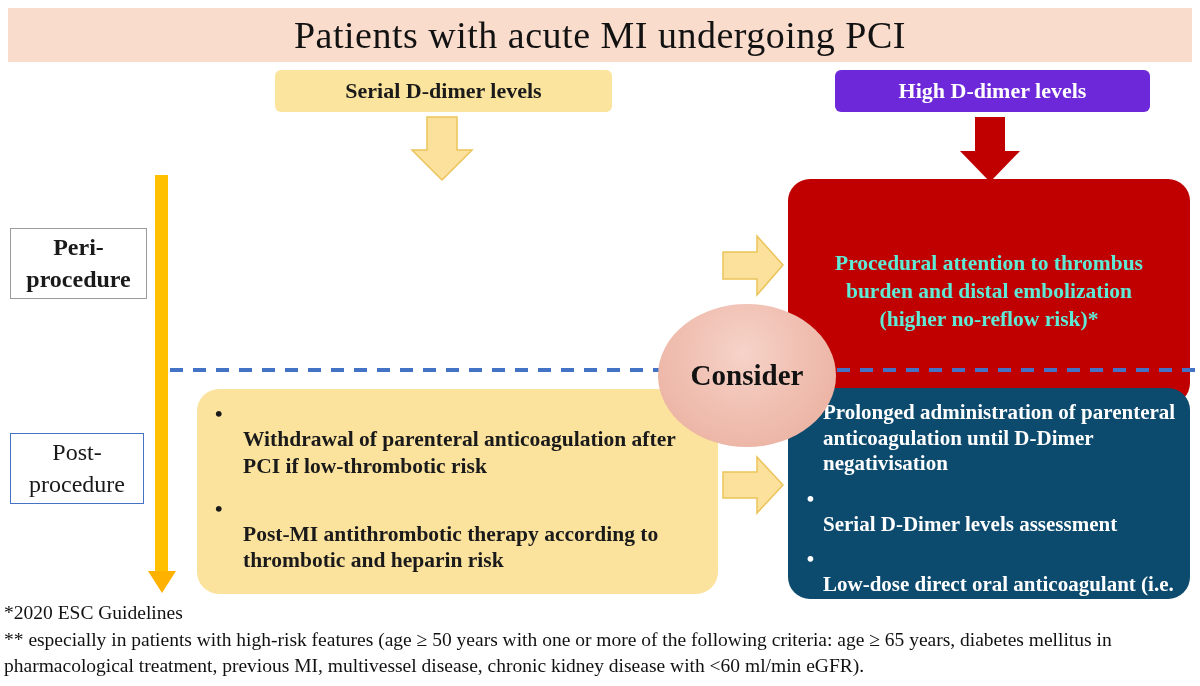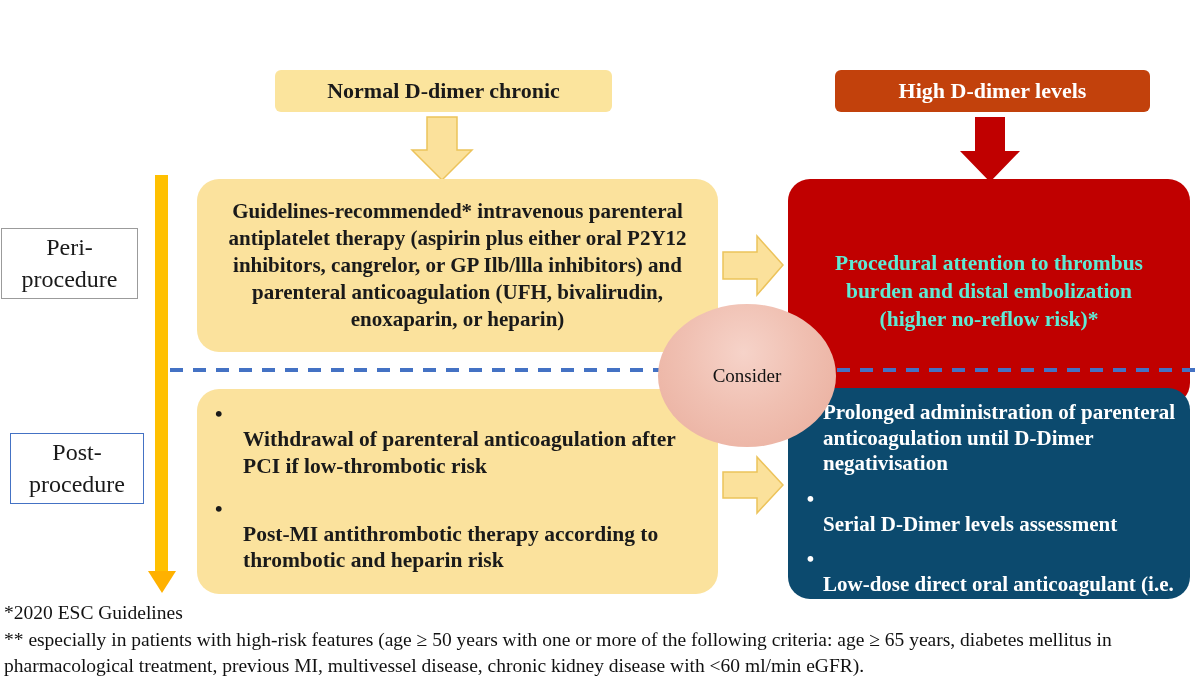--- a/index.html
+++ b/index.html
@@ -13,21 +13,21 @@
     left:8px; top:8px; width:1184px; height:54px; background:#F9DCCC;
     display:flex; align-items:center; justify-content:center;
   }
   .banner .title { font-size:38px; letter-spacing:0.5px; color:#121212; }
 
   .hdr {
     height:42px; border-radius:6px; display:flex; align-items:center; justify-content:center;
     font-weight:bold; font-size:22px;
   }
   .hdr-normal { left:275px; top:70px; width:337px; background:#FBE49D; color:#1a1a1a; }
-  .hdr-high   { left:835px; top:70px; width:315px; background:#c2410c; color:#ffffff; }
+  .hdr-high   { left:835px; top:70px; width:315px; background:#6d28d9; color:#ffffff; }
 
   .bigbox { border-radius:22px; font-weight:bold; }
   .ybox1 {
     left:197px; top:179px; width:521px; height:173px; background:#FBE29D;
     display:flex; align-items:center; justify-content:center; text-align:center;
     font-size:21px; line-height:1.28; padding:8px 20px; box-sizing:border-box; color:#1a1a1a;
   }
   .rbox1 {
     left:788px; top:179px; width:402px; height:226px; background:#C00000; color:#5eead4;
     display:flex; align-items:center; justify-content:center; text-align:center;
@@ -46,44 +46,47 @@
   .rbox2 .intro { margin-left:25px; }
   .bullet { display:flex; }
   .bullet .dot { flex:0 0 25px; text-align:center; }
   .ybox2 .bullet .dot { flex:0 0 16px; margin-right:12px; text-align:left; padding-left:2px; }
   .bullet .txt { flex:1;margin-top:25px; }
 
   .side-label {
     background:#ffffff; display:flex; align-items:center; justify-content:center;
     text-align:center; font-size:24px; line-height:1.3; white-space:pre-line; color:#1a1a1a;
   }
-  .peri { left:1px; top:228px; width:135px; height:69px; border:1.5px solid #9B9B9B; }
+  .peri { left:10px; top:228px; width:135px; height:69px; border:1.5px solid #9B9B9B;font-weight:bold; }
   .post { left:10px; top:433px; width:132px; height:69px; border:1.5px solid #4472C4; }
 
   .consider {
     left:658px; top:304px; width:178px; height:143px; border-radius:50%;
     background:radial-gradient(ellipse at 48% 34%, #F6D3C9 0%, #F0C0B2 45%, #E9AC9B 100%);
     display:flex; align-items:center; justify-content:center;
-    font-weight:normal; font-size:19px; color:#121212; z-index:5;
+    font-weight:bold; font-size:29px; color:#121212; z-index:5;
   }
 
   .dashline { left:170px; top:367px; width:1028px; height:6px; z-index:2; }
   .svgwrap { line-height:0; }
 
   .footnotes { left:4px; top:600px; width:1194px; font-size:19.5px; line-height:1.3; color:#111; }
   .footnotes p { margin:0 0 2px 0; }
 </style>
 </head>
 <body>
 
 <div class="stage">
 
+  <div class="abs banner">
+    <div class="title">Patients with acute MI undergoing PCI</div>
+  </div>
 
   <div class="abs hdr hdr-normal">
-    <span>Normal D-dimer chronic</span>
+    <span>Serial D-dimer levels</span>
   </div>
   <div class="abs hdr hdr-high">
     <span>High D-dimer levels</span>
   </div>
 
   <div class="abs svgwrap" style="left:410px; top:116px;">
     <svg width="64" height="66" viewBox="0 0 64 66">
       <path d="M17 1 H47 V34 H62 L32 64 L2 34 H17 Z" fill="#FBE19B" stroke="#ECC35B" stroke-width="1.5"></path>
     </svg>
   </div>
@@ -102,23 +105,20 @@
 
   <div class="abs side-label peri">
     <span>Peri-
 procedure</span>
   </div>
   <div class="abs side-label post">
     <span>Post-
 procedure</span>
   </div>
 
-  <div class="abs bigbox ybox1">
-    <span>Guidelines-recommended* intravenous parenteral antiplatelet therapy (aspirin plus either oral P2Y12 inhibitors, cangrelor, or GP Ilb/llla inhibitors) and parenteral anticoagulation (UFH, bivalirudin, enoxaparin, or heparin)</span>
-  </div>
   <div class="abs bigbox rbox1">
     <span>Procedural attention to thrombus burden and distal embolization (higher no-reflow risk)*</span>
   </div>
 
   <div class="abs svgwrap" style="left:722px; top:234px; z-index:3;">
     <svg width="62" height="63" viewBox="0 0 62 63">
       <path d="M1 18 H35 V2 L61 31 L35 61 V45 H1 Z" fill="#FBE19B" stroke="#ECC35B" stroke-width="1.5"></path>
     </svg>
   </div>
   <div class="abs svgwrap" style="left:722px; top:455px; z-index:3;">

